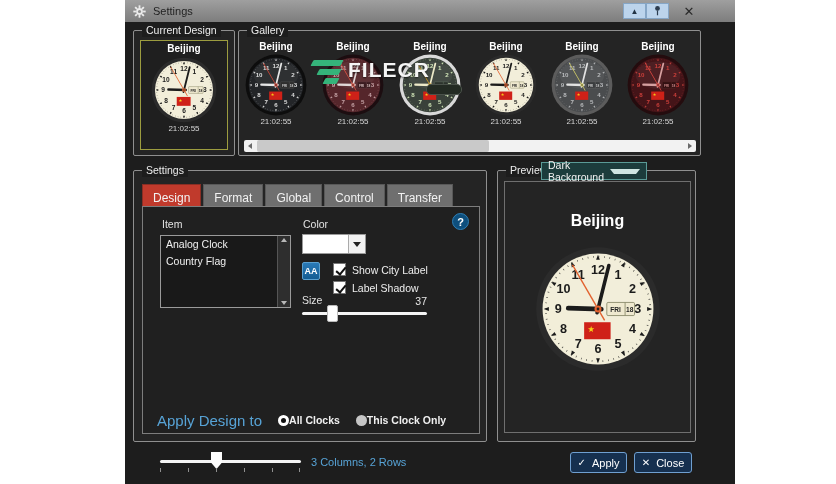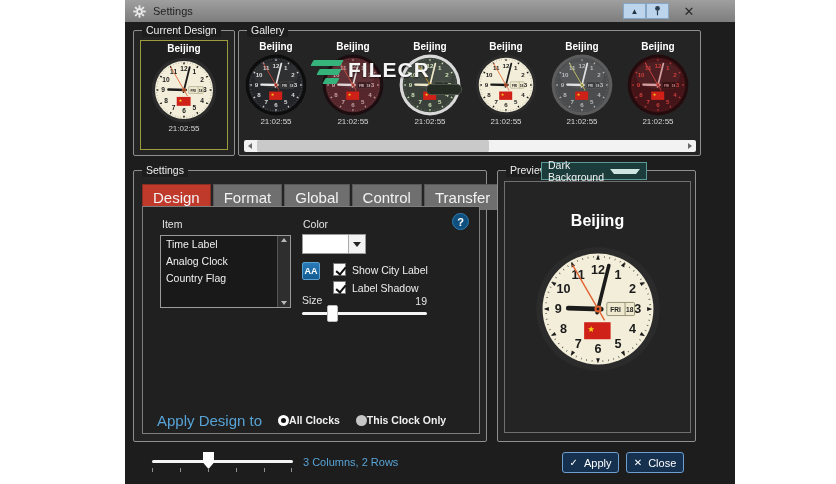--- a/index.html
+++ b/index.html
@@ -52,21 +52,21 @@
   .watermark{position:absolute;left:185px;top:56px;width:170px;height:52px;pointer-events:none;z-index:5;}
   .wm-bar{position:absolute;height:6px;background:#35b37a;transform:skewX(-28deg);border-radius:1px;}
   .wm-b1{left:2px;top:4px;width:30px;}
   .wm-b2{left:8px;top:13px;width:22px;}
   .wm-b3{left:14px;top:22px;width:14px;}
   .wm-text{position:absolute;left:38px;top:2px;font-size:21px;font-weight:bold;color:#f5f5f5;letter-spacing:1px;text-shadow:0 1px 2px rgba(0,0,0,.6);}
   .wm-pill{position:absolute;left:116px;top:28px;width:36px;height:11px;background:#232b23;border:1px solid #4a524a;border-radius:5px;}
 
   
   .tabs{position:absolute;left:8px;top:13px;display:flex;gap:2px;}
-  .tab{height:26px;padding:4px 10px;font-size:15px;color:#f2f2f2;background:var(--tab-inactive-bg);border:1px solid #585858;border-bottom:none;display:flex;align-items:center;}
+  .tab{height:26px;padding:4px 10px;font-size:12px;color:#f2f2f2;background:var(--tab-inactive-bg);border:1px solid #585858;border-bottom:none;display:flex;align-items:center;}
   .tab.active{background:var(--tab-active-bg);border-color:#8a2e24;}
   .tabpanel{position:absolute;left:8px;top:35px;width:338px;height:228px;border:1px solid #7d7d7d;background:#202020;}
 
   .fld-label{position:absolute;font-size:10.5px;color:#e2e2e2;}
   .listbox{position:absolute;left:17px;top:28px;width:131px;height:73px;border:1px solid #9a9a9a;background:#191919;display:flex;}
   .list-rows{flex:1;}
   .list-item{height:17px;line-height:17px;font-size:10.5px;color:#f0f0f0;padding-left:5px;}
   .list-item.selected{background:var(--selection-bg);}
   .vscroll{width:13px;background:#2e2e2e;border-left:1px solid #555;display:flex;flex-direction:column;align-items:center;justify-content:space-between;padding:2px 0;}
 
@@ -101,21 +101,21 @@
   
   .preview-dd{position:absolute;left:43px;top:-9px;width:106px;height:18px;background:#1c3c3c;border:1px solid #5a9a96;display:flex;align-items:center;padding:0 6px;gap:6px;}
   .preview-dd span{font-size:10.5px;color:#f0f0f0;flex:1;}
   .tri-pd{width:0;height:0;border-left:4px solid transparent;border-right:4px solid transparent;border-top:5px solid #cfe5e2;}
   .preview-inner{position:absolute;left:6px;top:10px;width:187px;height:252px;border:1px solid #6f6f6f;background:#242424;}
   .pv-city{position:absolute;left:0;top:30px;width:100%;text-align:center;font-size:16px;font-weight:bold;color:#ffffff;}
   .pv-clock{position:absolute;left:30px;top:64px;}
   .pv-datetime{position:absolute;left:0;top:204px;width:100%;text-align:center;font-size:13.5px;color:#e8e8e8;}
 
   
-  .footer{position:absolute;left:0;top:445px;width:610px;height:39px;}
+  .footer{position:absolute;left:8px;top:445px;width:610px;height:39px;}
   .grid-track{position:absolute;left:27px;top:15px;width:141px;height:3px;background:#f5f5f5;border-radius:2px;}
   .grid-thumb{position:absolute;left:78px;top:7px;width:11px;height:17px;background:#fdfdfd;clip-path:polygon(0 0,100% 0,100% 62%,50% 100%,0 62%);}
   .tick{position:absolute;top:23px;width:1px;height:4px;background:#8f8f8f;}
   .grid-text{position:absolute;left:178px;top:11px;font-size:11px;color:var(--accent-blue);}
   .btn{position:absolute;top:7px;height:21px;background:var(--button-bg);border:1px solid var(--button-border);border-radius:3px;color:#fff;font-size:11px;display:flex;align-items:center;justify-content:center;gap:6px;padding:0;}
   .btn-apply{left:437px;width:57px;}
   .btn-close{left:501px;width:58px;}
   .btn .ic{font-size:10px;}
 </style>
 </head>
@@ -567,21 +567,20 @@
     </div>
 
     <div class="tabpanel">
       <button class="help-btn">
           <span>?</span>
         </button>
 
       <span class="fld-label" style="left:19px;top:11px;">Item</span>
       <div class="listbox">
         <div class="list-rows">
-          <div class="list-item">Time Label</div>
           <div class="list-item">Analog Clock</div>
           <div class="list-item">Country Flag</div>
         </div>
         <div class="vscroll">
           <span class="tri-u"></span>
           <span class="tri-d"></span>
         </div>
       </div>
 
       <span class="fld-label" style="left:160px;top:11px;">Color</span>
@@ -599,21 +598,21 @@
       <div class="checkbox-row cb1">
         <span class="checkbox checked"></span>
         <span class="cb-label">Show City Label</span>
       </div>
       <div class="checkbox-row cb2">
         <span class="checkbox checked"></span>
         <span class="cb-label">Label Shadow</span>
       </div>
 
       <span class="fld-label" style="left:159px;top:87px;">Size</span>
-      <span class="size-value">19</span>
+      <span class="size-value">37</span>
       <div class="slider size-track"></div>
       <div class="size-thumb"></div>
 
       <div class="apply-row">
         <span class="apply-lbl">Apply Design to</span>
         <span class="radio-row">
           <span class="radio selected"></span>
           <span class="radio-lbl">All Clocks</span>
         </span>
         <span class="radio-row">

